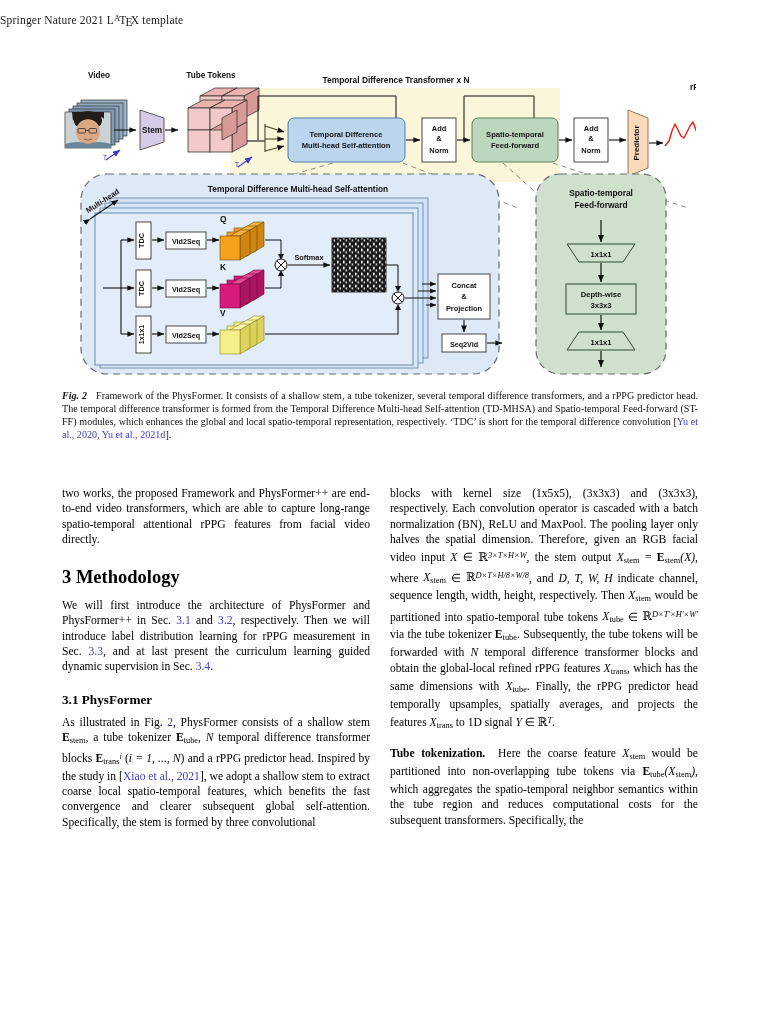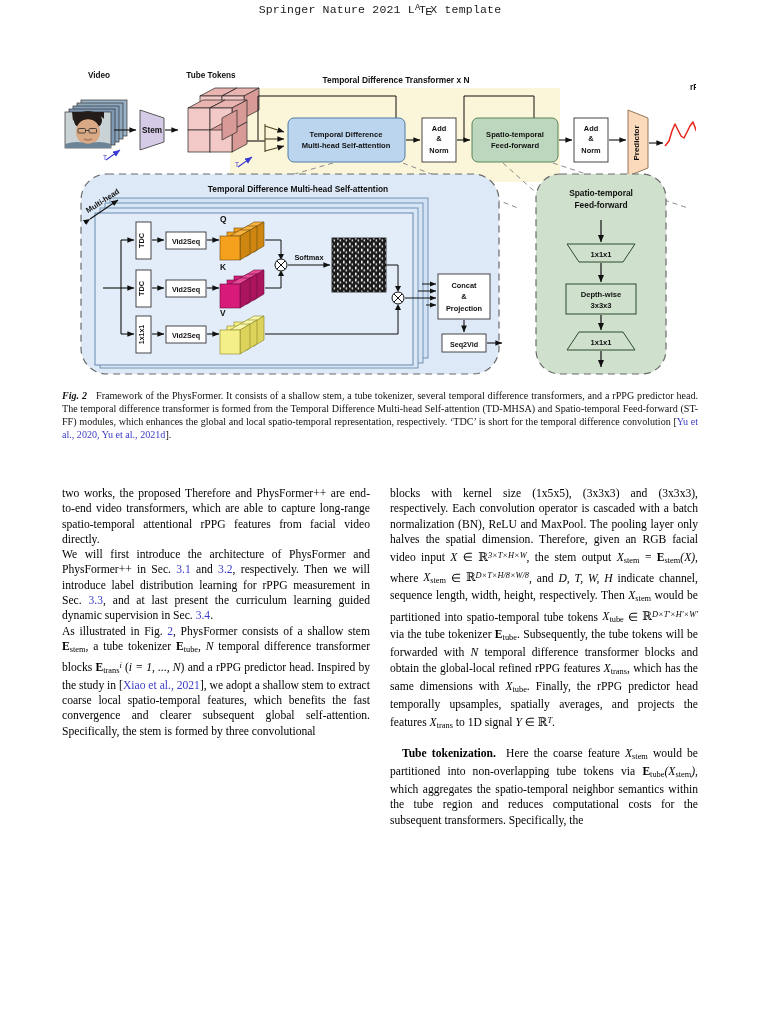--- a/index.html
+++ b/index.html
@@ -6,22 +6,22 @@
   body{
     width:760px;height:1023px;position:relative;overflow:hidden;
     font-family:"Liberation Serif", serif;
     color:#000;
     -webkit-font-smoothing:antialiased;
   }
   .page{position:absolute;inset:0;}
 
   
   .runhead{
-    position:absolute;top:3px;left:0;right:0;text-align:center;
-    font-family:Liberation Mono, monospace;font-size:11.5px;letter-spacing:.2px;
+    position:absolute;top:14px;left:0;right:0;
+    font-family:Liberation Serif, serif;font-size:11.5px;letter-spacing:.2px;
     color:#1a1a1a;
   }
   .runhead .ltx{font-size:11.5px;}
   .runhead .ltx .a{font-size:8.6px;position:relative;top:-3px;letter-spacing:-1px;}
   .runhead .ltx .t{position:relative;top:2px;margin-left:-1px;margin-right:-1px;}
   .runhead .ltx .e{margin-left:-1px;}
 
   
   .figure{position:absolute;left:48px;top:62px;width:648px;height:322px;}
   .fig-svg{position:absolute;left:0;top:0;}
@@ -45,21 +45,21 @@
   }
   .col p+p{margin-top:0;}
   h2.sec{
     font-family:"Liberation Serif", serif;font-weight:bold;
     font-size:18.5px;line-height:22px;margin:19px 0 10px 0;letter-spacing:0px;
   }
   h3.subsec{
     font-family:"Liberation Serif", serif;font-weight:bold;
     font-size:13.2px;line-height:16px;margin:17px 0 7px 0;
   }
-  .runin{font-weight:bold;margin-left:12px;}
+  .runin{font-weight:bold;}
   .bfE{font-weight:bold;}
   sub{font-size:.72em;vertical-align:-0.22em;}
   sup{font-size:.72em;vertical-align:0.42em;}
   .it{font-style:italic;}
   .bb{font-family:"DejaVu Serif", serif;}
   .nobr{white-space:nowrap;}
 </style>
 </head>
 <body>
 
@@ -411,25 +411,27 @@
         <line x1="553" y1="289" x2="553" y2="305" stroke="#111" stroke-width="1.2" marker-end="url(#ah)"></line>
       </g>
     </svg>
   </div>
 
   <div class="cap">
     <b>Fig. 2</b><span class="sp"></span><span>Framework of the PhysFormer. It consists of a shallow stem, a tube tokenizer, several temporal difference transformers, and a rPPG predictor head. The temporal difference transformer is formed from the Temporal Difference Multi-head Self-attention (TD-MHSA) and Spatio-temporal Feed-forward (ST-FF) modules, which enhances the global and local spatio-temporal representation, respectively. ‘TDC’ is short for the temporal difference convolution [</span><span class="ref">Yu et al., 2020</span><span class="ref">, </span><span class="ref">Yu et al., 2021d</span><span>].</span>
   </div>
 
   <div class="col left">
-    <p><span>two works, the proposed Therefore and PhysFormer++ are end-to-end video transformers, which are able to capture long-range spatio-temporal attentional rPPG features from facial video directly.</span></p>
-
+    <p><span>two works, the proposed Framework and PhysFormer++ are end-to-end video transformers, which are able to capture long-range spatio-temporal attentional rPPG features from facial video directly.</span></p>
+
+    <h2 class="sec">3  Methodology</h2>
 
     <p><span>We will first introduce the architecture of PhysFormer and PhysFormer++ in Sec. </span><span class="ref">3.1</span><span> and </span><span class="ref">3.2</span><span>, respectively. Then we will introduce label distribution learning for rPPG measurement in Sec. </span><span class="ref">3.3</span><span>, and at last present the curriculum learning guided dynamic supervision in Sec. </span><span class="ref">3.4</span><span>.</span></p>
 
+    <h3 class="subsec">3.1  PhysFormer</h3>
 
     <p><span>As illustrated in Fig. </span><span class="ref">2</span><span>, PhysFormer consists of a shallow stem </span><span class="bfE">E</span><sub>stem</sub><span>, a tube tokenizer </span><span class="bfE">E</span><sub>tube</sub><span>, </span><span class="it">N</span><span> temporal difference transformer blocks </span><span class="nobr"><span class="bfE">E</span><sub>trans</sub><sup class="it">i</sup></span><span> (</span><span class="it">i = 1, ..., N</span><span>) and a rPPG predictor head. Inspired by the study in [</span><span class="ref">Xiao et al., 2021</span><span>], we adopt a shallow stem to extract coarse local spatio-temporal features, which benefits the fast convergence and clearer subsequent global self-attention. Specifically, the stem is formed by three convolutional</span></p>
   </div>
 
   <div class="col right">
     <p><span>blocks with kernel size (1x5x5), (3x3x3) and (3x3x3), respectively. Each convolution operator is cascaded with a batch normalization (BN), ReLU and MaxPool. The pooling layer only halves the spatial dimension. Therefore, given an RGB facial video input </span><span class="it">X</span><span> ∈ </span><span class="nobr"><span class="bb">ℝ</span><sup class="it">3×T×H×W</sup></span><span>, the stem output </span><span class="nobr"><span class="it">X</span><sub>stem</sub></span><span> = </span><span class="nobr"><span class="bfE">E</span><sub>stem</sub><span class="it">(X)</span></span><span>, where </span><span class="nobr"><span class="it">X</span><sub>stem</sub></span><span> ∈ </span><span class="nobr"><span class="bb">ℝ</span><sup class="it">D×T×H/8×W/8</sup></span><span>, and </span><span class="it">D, T, W, H</span><span> indicate channel, sequence length, width, height, respectively. Then </span><span class="nobr"><span class="it">X</span><sub>stem</sub></span><span> would be partitioned into spatio-temporal tube tokens </span><span class="nobr"><span class="it">X</span><sub>tube</sub></span><span> ∈ </span><span class="nobr"><span class="bb">ℝ</span><sup class="it">D×T′×H′×W′</sup></span><span> via the tube tokenizer </span><span class="nobr"><span class="bfE">E</span><sub>tube</sub></span><span>. Subsequently, the tube tokens will be forwarded with </span><span class="it">N</span><span> temporal difference transformer blocks and obtain the global-local refined rPPG features </span><span class="nobr"><span class="it">X</span><sub>trans</sub></span><span>, which has the same dimensions with </span><span class="nobr"><span class="it">X</span><sub>tube</sub></span><span>. Finally, the rPPG predictor head temporally upsamples, spatially averages, and projects the features </span><span class="nobr"><span class="it">X</span><sub>trans</sub></span><span> to 1D signal </span><span class="it">Y</span><span> ∈ </span><span class="nobr"><span class="bb">ℝ</span><sup class="it">T</sup></span><span>.</span></p>
 
     <p style="margin-top:13px"><span class="runin">Tube tokenization.</span><span class="sp">&nbsp;&nbsp;</span><span>Here the coarse feature </span><span class="nobr"><span class="it">X</span><sub>stem</sub></span><span> would be partitioned into non-overlapping tube tokens via </span><span class="nobr"><span class="bfE">E</span><sub>tube</sub><span class="it">(</span><span class="it">X</span><sub>stem</sub><span class="it">)</span></span><span>, which aggregates the spatio-temporal neighbor semantics within the tube region and reduces computational costs for the subsequent transformers. Specifically, the</span></p>
   </div>
 

